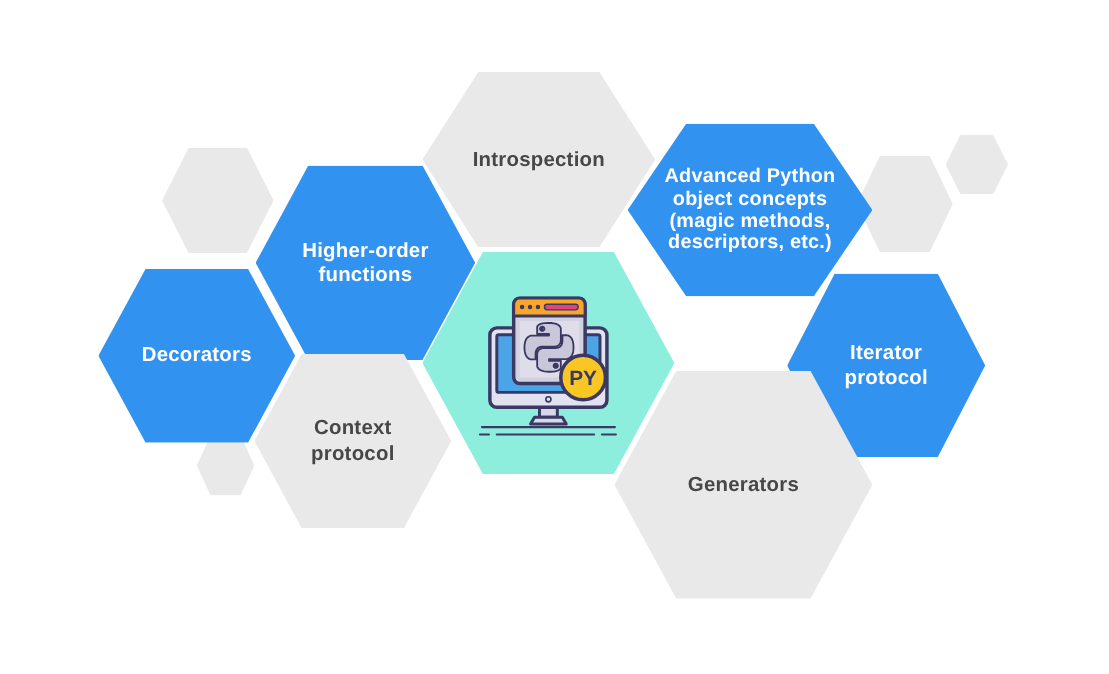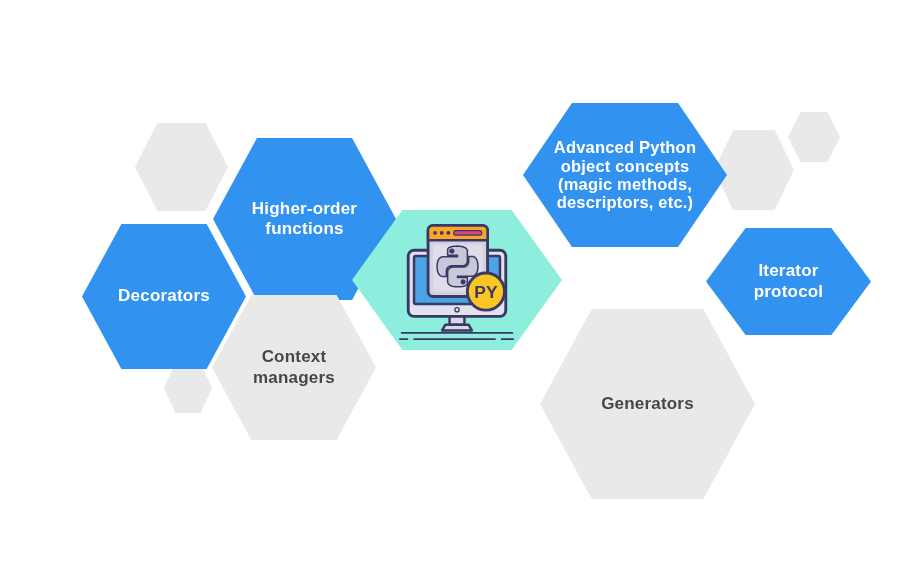--- a/index.html
+++ b/index.html
@@ -43,52 +43,55 @@
 </head>
 <body>
 
 <div class="canvas">
 
   <div class="hex hex-gray" style="left:135px;top:123px;width:93px;height:88px;"></div>
   <div class="hex hex-gray" style="left:164px;top:363px;width:48px;height:50px;"></div>
   <div class="hex hex-gray" style="left:714px;top:130px;width:80px;height:80px;"></div>
   <div class="hex hex-gray" style="left:788px;top:112px;width:52px;height:50px;"></div>
 
+  <div class="hex hex-gray" style="left:352px;top:60px;width:194px;height:146px;">
+    <span class="hex-label label-dark">Introspection</span>
+  </div>
 
   <div class="hex hex-blue" style="left:213px;top:138px;width:183px;height:162px;">
     <span class="hex-label label-light">Higher-order
 functions</span>
   </div>
 
   <div class="hex hex-blue" style="left:82px;top:224px;width:164px;height:145px;">
     <span class="hex-label label-light">Decorators</span>
   </div>
 
   <div class="hex hex-gray" style="left:212px;top:295px;width:164px;height:145px;">
     <span class="hex-label label-dark">Context
-managers</span>
+protocol</span>
   </div>
 
   <div class="hex hex-blue" style="left:523px;top:103px;width:204px;height:144px;">
     <span class="hex-label label-light label-small">Advanced Python
 object concepts
 (magic methods,
 descriptors, etc.)</span>
   </div>
 
-  <div class="hex hex-blue" style="left:706px;top:228px;width:165px;height:107px;">
+  <div class="hex hex-blue" style="left:656px;top:228px;width:165px;height:153px;">
     <span class="hex-label label-light">Iterator
 protocol</span>
   </div>
 
-  <div class="hex hex-gray" style="left:540px;top:309px;width:215px;height:190px;">
+  <div class="hex hex-gray" style="left:512px;top:309px;width:215px;height:190px;">
     <span class="hex-label label-dark">Generators</span>
   </div>
 
-  <div class="hex hex-teal" style="left:352px;top:210px;width:210px;height:140px;">
+  <div class="hex hex-teal" style="left:352px;top:210px;width:210px;height:185px;">
     <svg viewBox="0 0 150 152" width="124" height="126" aria-hidden="true">
 
       <line class="st sw22" x1="8" y1="140" x2="142" y2="140"></line>
       <line class="st sw22" x1="6" y1="147.5" x2="15" y2="147.5"></line>
       <line class="st sw22" x1="23" y1="147.5" x2="121" y2="147.5"></line>
       <line class="st sw22" x1="129" y1="147.5" x2="143" y2="147.5"></line>
 
       <rect class="st sw3 f-stand" x="66" y="118" width="18" height="12"></rect>
       <path class="st sw3 f-stand" d="M61 130 h28 l4 7 H57 Z"></path>
 

